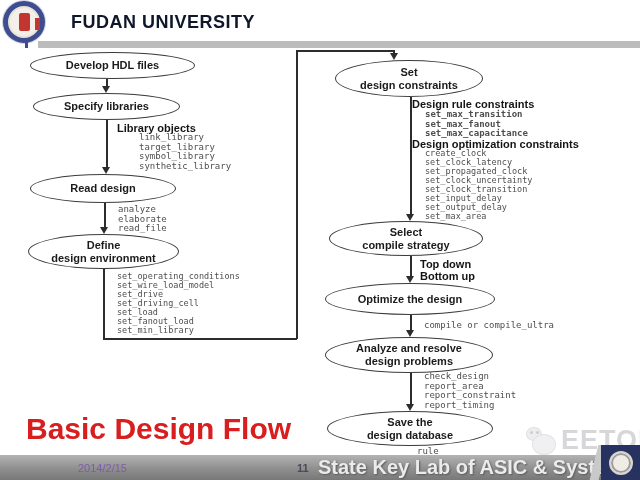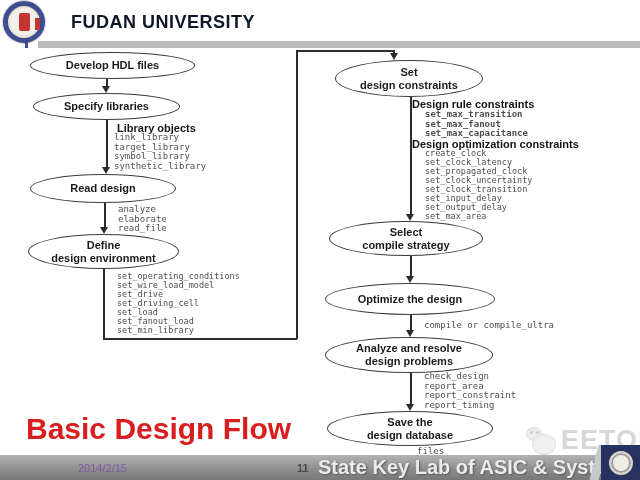--- a/index.html
+++ b/index.html
@@ -105,21 +105,21 @@
   <div class="ah" style="left:100px; top:227px;"></div>
 
   <div class="ln" style="left:103px; top:269px; width:1.5px; height:70px;"></div>
   <div class="ln" style="left:103px; top:338px; width:194px; height:1.5px;"></div>
   <div class="ln" style="left:296px; top:50px; width:1.5px; height:289px;"></div>
   <div class="ln" style="left:296px; top:50px; width:98px; height:1.5px;"></div>
   <div class="ln" style="left:393px; top:50px; width:1.5px; height:4px;"></div>
   <div class="ah" style="left:389.5px; top:53px;"></div>
 
   <div class="ann-title" style="left:117px; top:122px;">Library objects</div>
-  <div class="cmds" style="left:114px; top:133px;">link_library
+  <div class="cmds" style="left:139px; top:133px;">link_library
 target_library
 symbol_library
 synthetic_library</div>
 
   <div class="cmds" style="left:118px; top:205px;">analyze
 elaborate
 read_file</div>
 
   <div class="cmds tight" style="left:117px; top:272px;">set_operating_conditions
 set_wire_load_model
@@ -159,29 +159,31 @@
   <div class="ann-title" style="left:412px; top:138px;">Design optimization constraints</div>
   <div class="cmds tight" style="left:425px; top:149px;">create_clock
 set_clock_latency
 set_propagated_clock
 set_clock_uncertainty
 set_clock_transition
 set_input_delay
 set_output_delay
 set_max_area</div>
 
+  <div class="ann-title" style="left:420px; top:258px;">Top down
+Bottom up</div>
 
   <div class="cmds" style="left:424px; top:321px;">compile or compile_ultra</div>
 
   <div class="cmds" style="left:424px; top:372px;">check_design
 report_area
 report_constraint
 report_timing</div>
 
-  <div class="cmds" style="left:417px; top:447px;">files</div>
+  <div class="cmds" style="left:417px; top:447px;">rule</div>
 
   <div class="slide-title">Basic Design Flow</div>
 
   <div class="watermark">
     <span class="wm-icon">
       <span class="wm-head"></span>
       <span class="wm-eye"></span>
       <span class="wm-body"></span>
     </span>
     <span class="wm-text">EETOP</span>

